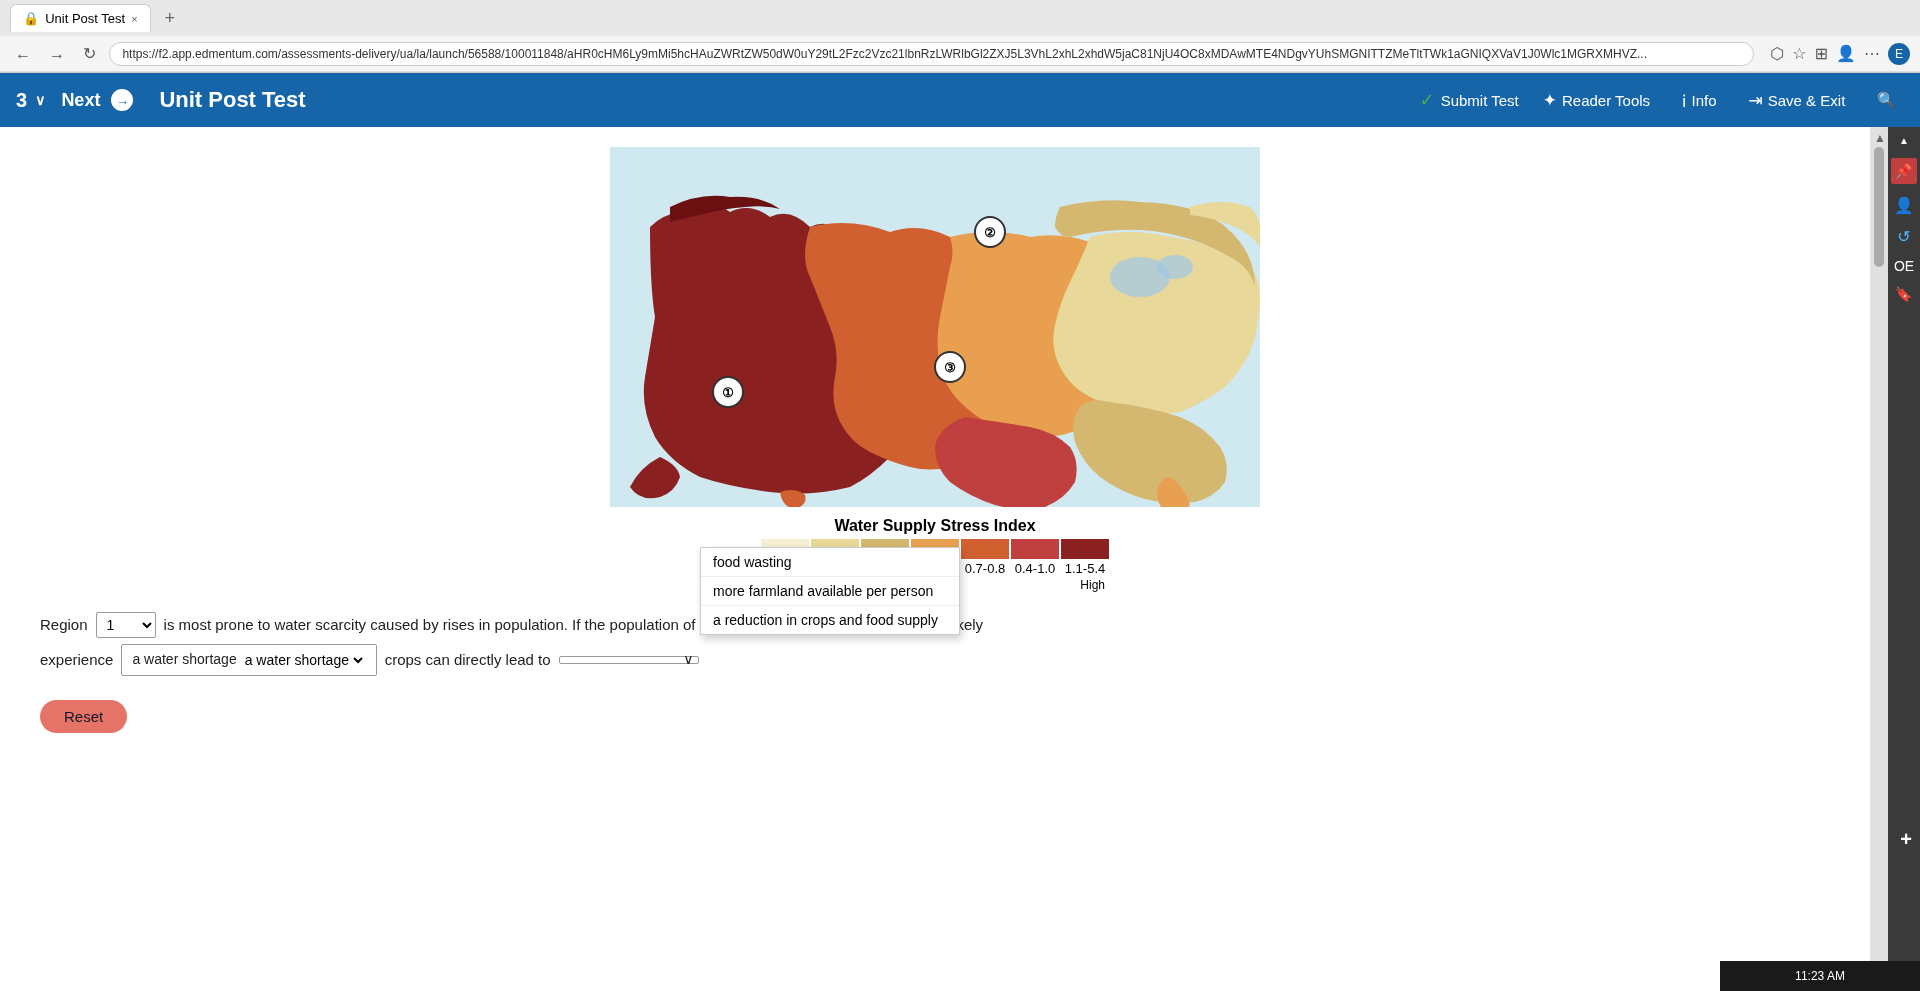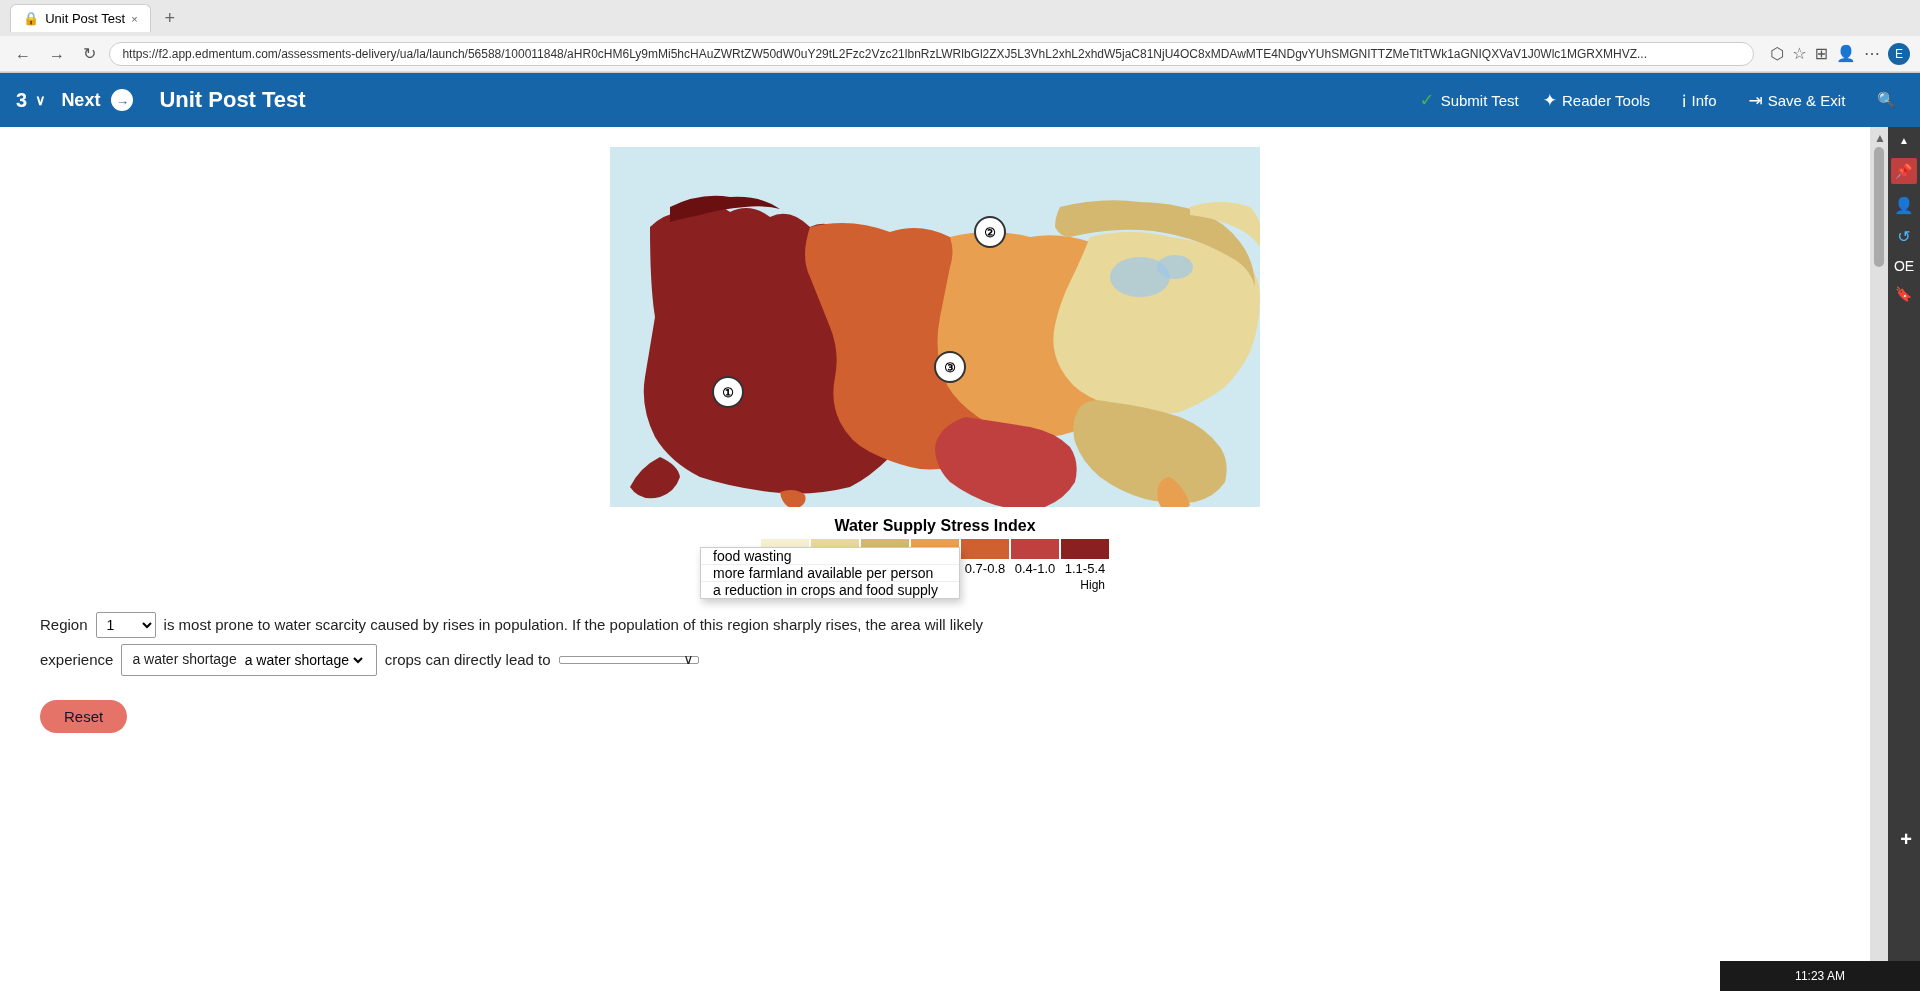--- a/index.html
+++ b/index.html
@@ -304,21 +304,21 @@
       position: absolute;
       background: white;
       border: 1px solid #ccc;
       box-shadow: 2px 4px 8px rgba(0,0,0,0.2);
       z-index: 100;
       min-width: 260px;
       left: 700px;
       top: 420px;
     }
     .dropdown-option {
-      padding: 0 12px;
+      padding: 6px 12px;
       font-size: 14px;
       cursor: pointer;
       border-bottom: 1px solid #eee;
     }
     .dropdown-option:last-child {
       border-bottom: none;
     }
 
     
     .reset-btn {

